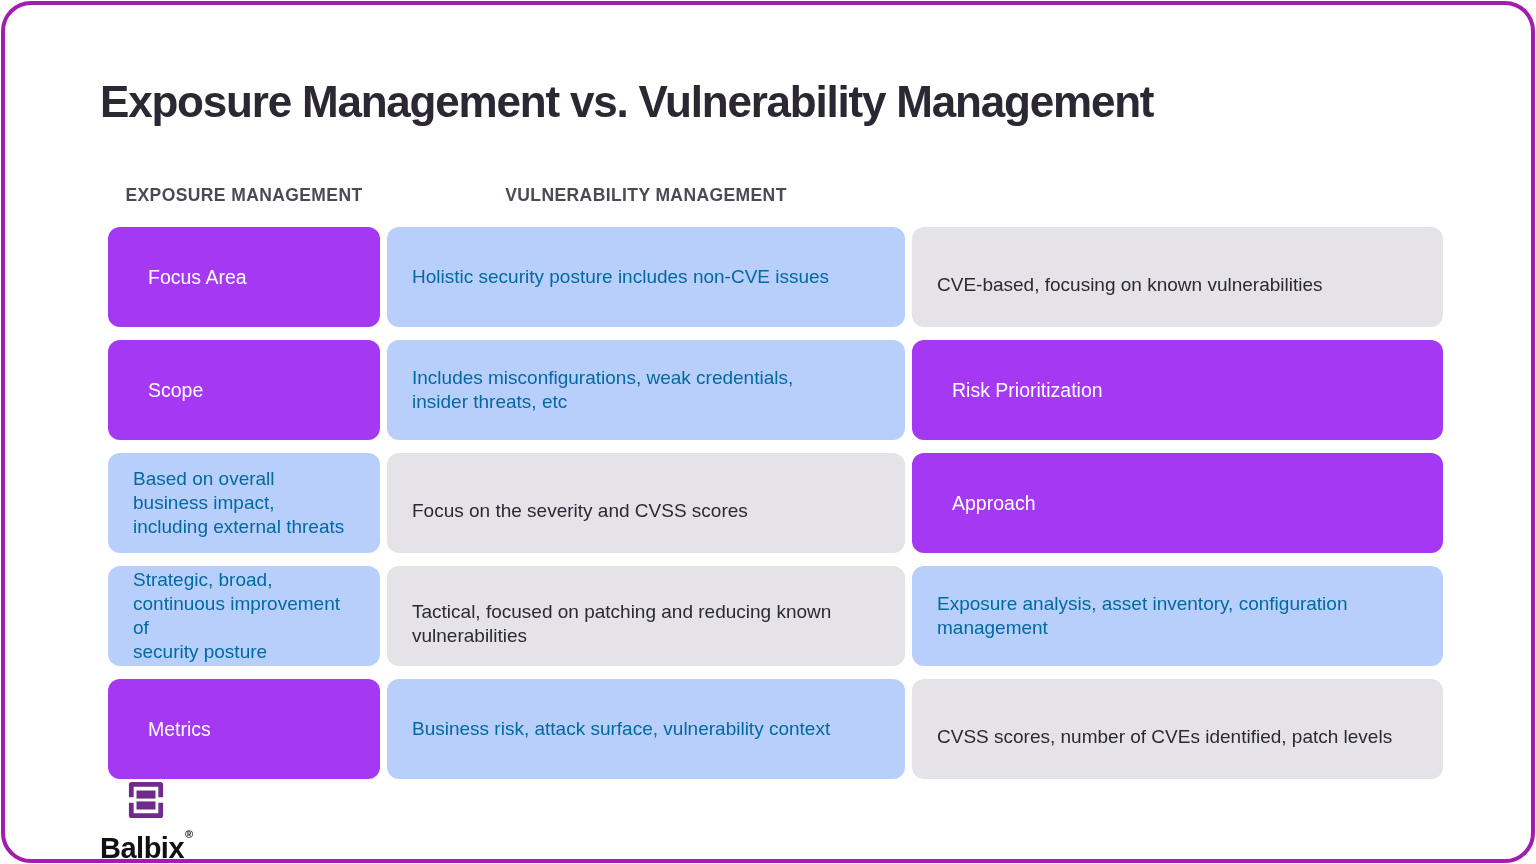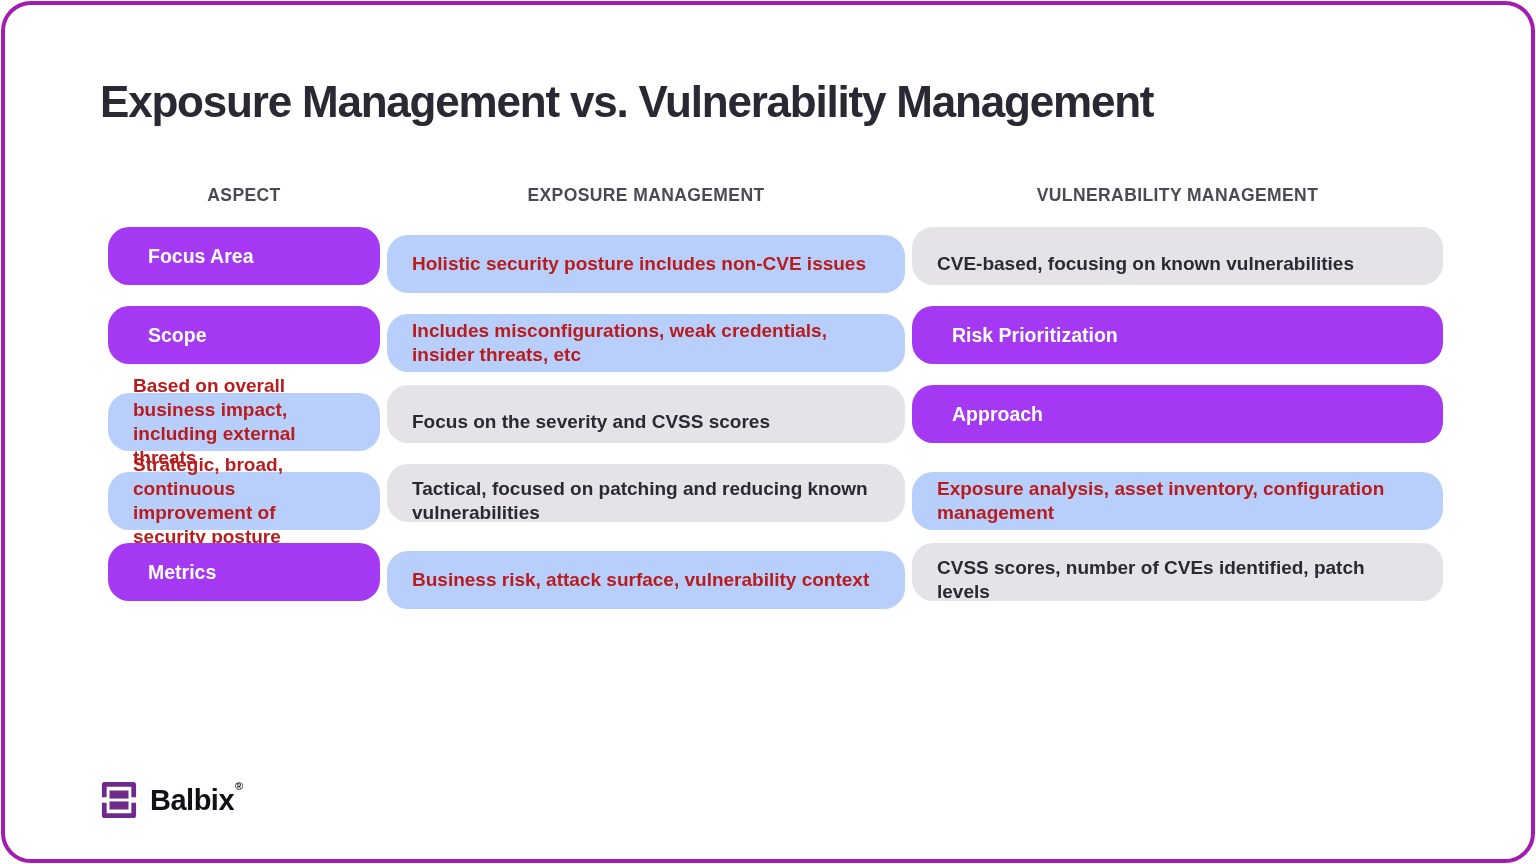--- a/index.html
+++ b/index.html
@@ -42,53 +42,53 @@
   }
   .table {
     position: absolute;
     left: 103px; top: 222px;
     display: grid;
     grid-template-columns: 272px 518px 531px;
     column-gap: 7px;
     row-gap: 13px;
   }
   .pill {
-    height: 58px;
-    border-radius: 21px;
+    height: 100px;
+    border-radius: 12px;
     display: flex;
     align-items: center;
     font-size: 19px;
-    font-weight: 700;
+    font-weight: 400;
     line-height: 1.26;
   }
   .pill.aspect {
     background: #a438f3;
     color: #ffffff;
     padding: 0 20px 0 40px;
     font-size: 19.5px;
   }
   .pill.exposure {
     background: #b8cffb;
-    color: #b91c1c;
+    color: #0369a1;
     padding: 0 26px 0 25px;
     white-space: pre-line;
-    margin-top: 8px;
   }
   .pill.vulnerability {
     background: #e5e3e8;
     color: #2b2933;
     padding: 16px 26px 0 25px;
     white-space: pre-line;
   }
   .logo {
     position: absolute;
     left: 95px; top: 775px;
     display: flex;
     align-items: center;
     gap: 12px;
+    flex-direction: column;
   }
   .logo-icon { width: 38px; height: 40px; display: block; }
   .logo-text {
     font-size: 29px;
     font-weight: 800;
     letter-spacing: -0.5px;
     color: #121016;
     position: relative;
   }
   .logo-reg {
@@ -102,21 +102,20 @@
   }
 </style>
 </head>
 <body>
 
 <div class="card">
 
   <h1 class="page-title">Exposure Management vs. Vulnerability Management</h1>
 
   <div class="col-headers">
-    <div class="col-header">ASPECT</div>
     <div class="col-header">EXPOSURE MANAGEMENT</div>
     <div class="col-header">VULNERABILITY MANAGEMENT</div>
   </div>
 
   <div class="table">
 
     <div class="pill aspect">Focus Area</div>
     <div class="pill exposure">Holistic security posture includes non-CVE issues</div>
     <div class="pill vulnerability">CVE-based, focusing on known vulnerabilities</div>
 

